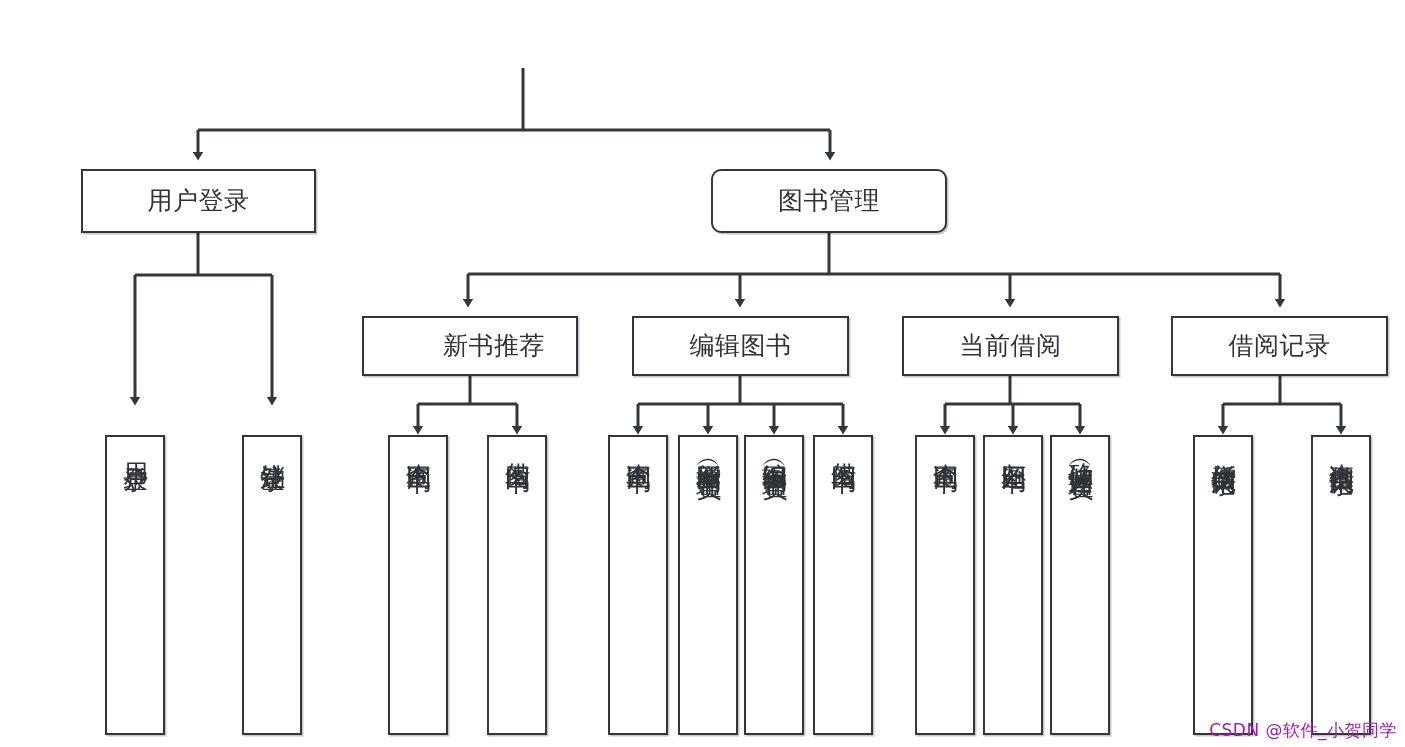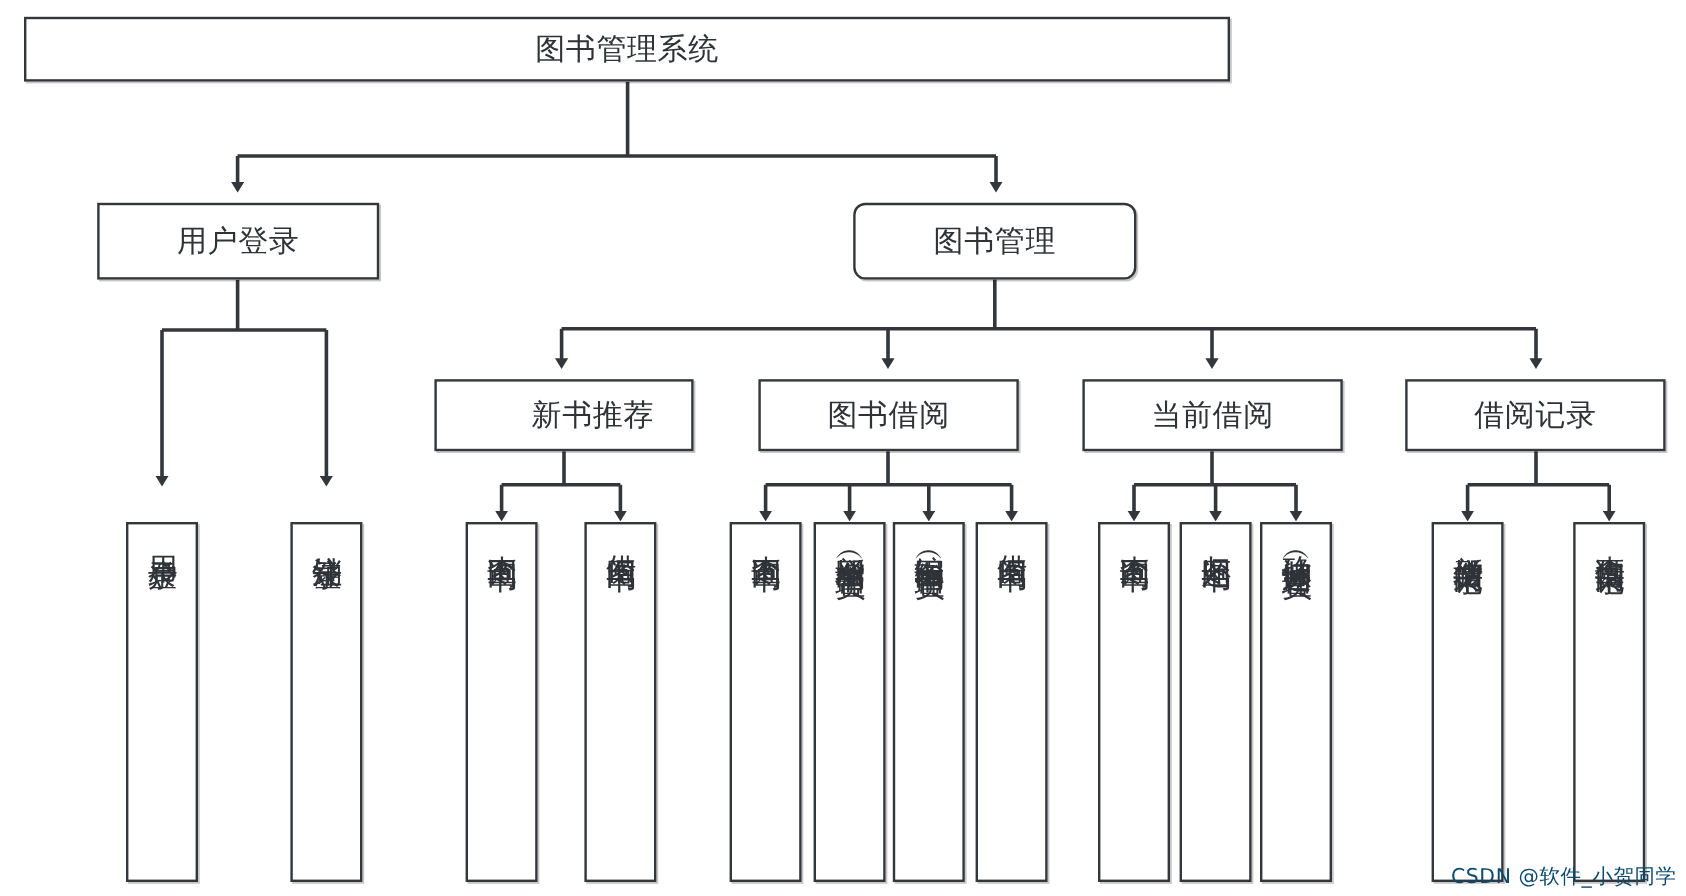--- a/index.html
+++ b/index.html
@@ -62,21 +62,21 @@
     font-size: 25px;
     line-height: 1.05;
     letter-spacing: 2px;
     white-space: nowrap;
   }
   #watermark {
     position: absolute;
     right: 8px;
     bottom: 5px;
     font-size: 17px;
-    color: #0c4a6e;
+    color: #a21caf;
     letter-spacing: 0.5px;
     white-space: nowrap;
     pointer-events: none;
   }
 </style>
 </head>
 <body>
 
 <div id="canvas">
 
@@ -124,36 +124,33 @@
       <path d="M1013,404 L1013,427" marker-end="url(#arrow)"></path>
       <path d="M1080,404 L1080,427" marker-end="url(#arrow)"></path>
 
       <path d="M1280,376 L1280,404"></path>
       <path d="M1223,404 L1341,404"></path>
       <path d="M1223,404 L1223,427" marker-end="url(#arrow)"></path>
       <path d="M1341,404 L1341,427" marker-end="url(#arrow)"></path>
     </g>
   </svg>
 
-  <div class="node h root" style="left:20px; top:14px; width:1005px; height:54px;">
-    <span class="label">图书管理系统</span>
-  </div>
 
   <div class="node h" style="left:81px; top:169px; width:235px; height:64px;">
     <span class="label">用户登录</span>
   </div>
   <div class="node h" style="left:711px; top:169px; width:236px; height:64px;border-radius:10px;">
     <span class="label">图书管理</span>
   </div>
 
   <div class="node h" style="left:362px; top:316px; width:216px; height:60px;padding-left:48px;">
     <span class="label">新书推荐</span>
   </div>
   <div class="node h" style="left:632px; top:316px; width:217px; height:60px;">
-    <span class="label">图书借阅</span>
+    <span class="label">编辑图书</span>
   </div>
   <div class="node h" style="left:1171px; top:316px; width:217px; height:60px;">
     <span class="label">借阅记录</span>
   </div>
   <div class="node h" style="left:902px; top:316px; width:217px; height:60px;">
     <span class="label">当前借阅</span>
   </div>
 
   <div class="node v" style="left:105px; top:435px; width:60px; height:300px;">
     <span class="label">用户登录</span>

